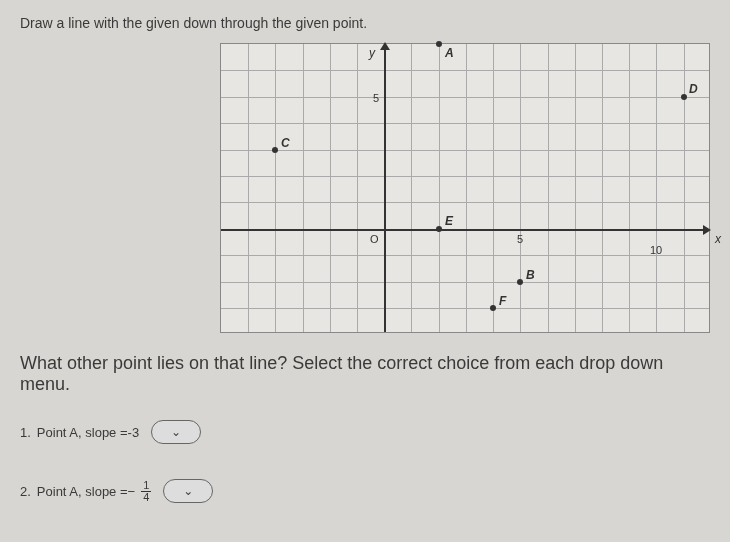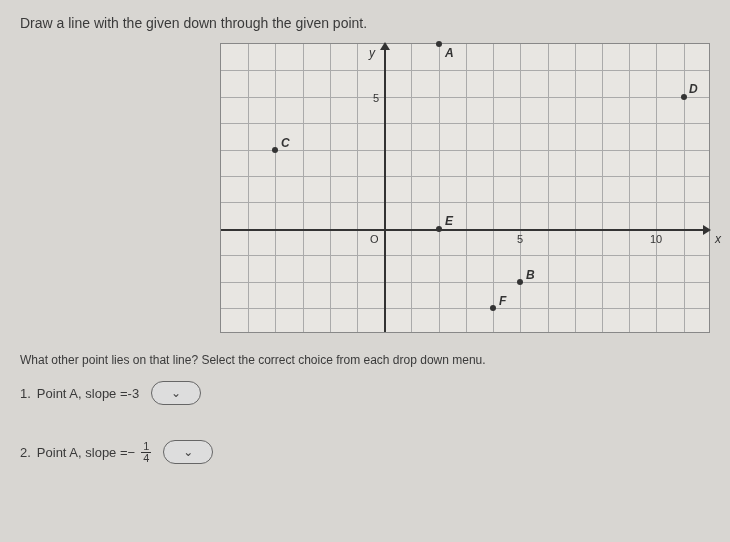--- a/index.html
+++ b/index.html
@@ -91,23 +91,23 @@
     }
     .arrow-right {
       position: absolute;
       width: 0;
       height: 0;
       border-top: 5px solid transparent;
       border-bottom: 5px solid transparent;
       border-left: 8px solid #333;
     }
     .question-text {
-      font-size: 12px;
+      font-size: 18px;
       margin-top: 20px;
-      margin-bottom: 14px;
+      margin-bottom: 25px;
     }
     .question-item {
       font-size: 13px;
       display: flex;
       align-items: center;
       margin-bottom: 35px;
     }
     .dropdown {
       display: inline-flex;
       align-items: center;
@@ -181,21 +181,21 @@
   <div class="axis-v" style="left:163px"></div>
   <div class="axis-h" style="top:185px"></div>
 
   <div class="arrow-up" style="left:158.5px; top:-2px"></div>
   <div class="arrow-right" style="top:180.5px; right:-2px"></div>
 
   <div class="axis-label" style="left:148px; top:2px; font-style:italic">y</div>
   <div class="axis-label" style="right:-12px; top:188px; font-style:italic">x</div>
   <div class="axis-num" style="left:152px; top:48px">5</div>
   <div class="axis-num" style="left:296px; top:189px">5</div>
-  <div class="axis-num" style="left:429px; top:189px">10</div>
+  <div class="axis-num" style="left:429px; top:200px">10</div>
   <div class="axis-num" style="left:149px; top:189px">O</div>
 
   <div class="point" style="left:218px; top:0px"></div>
   <div class="point-label" style="left:224px; top:2px">A</div>
 
   <div class="point" style="left:299px; top:238px"></div>
   <div class="point-label" style="left:305px; top:224px">B</div>
 
   <div class="point" style="left:54px; top:106px"></div>
   <div class="point-label" style="left:60px; top:92px">C</div>

